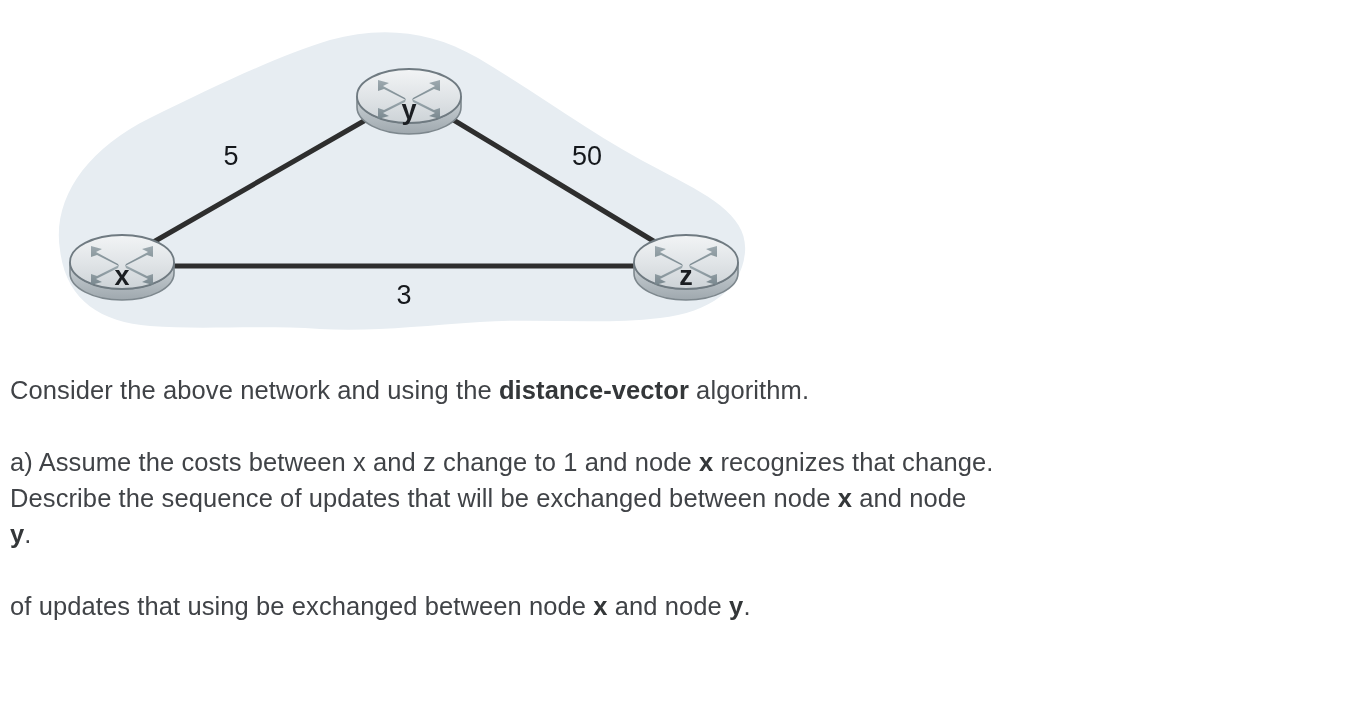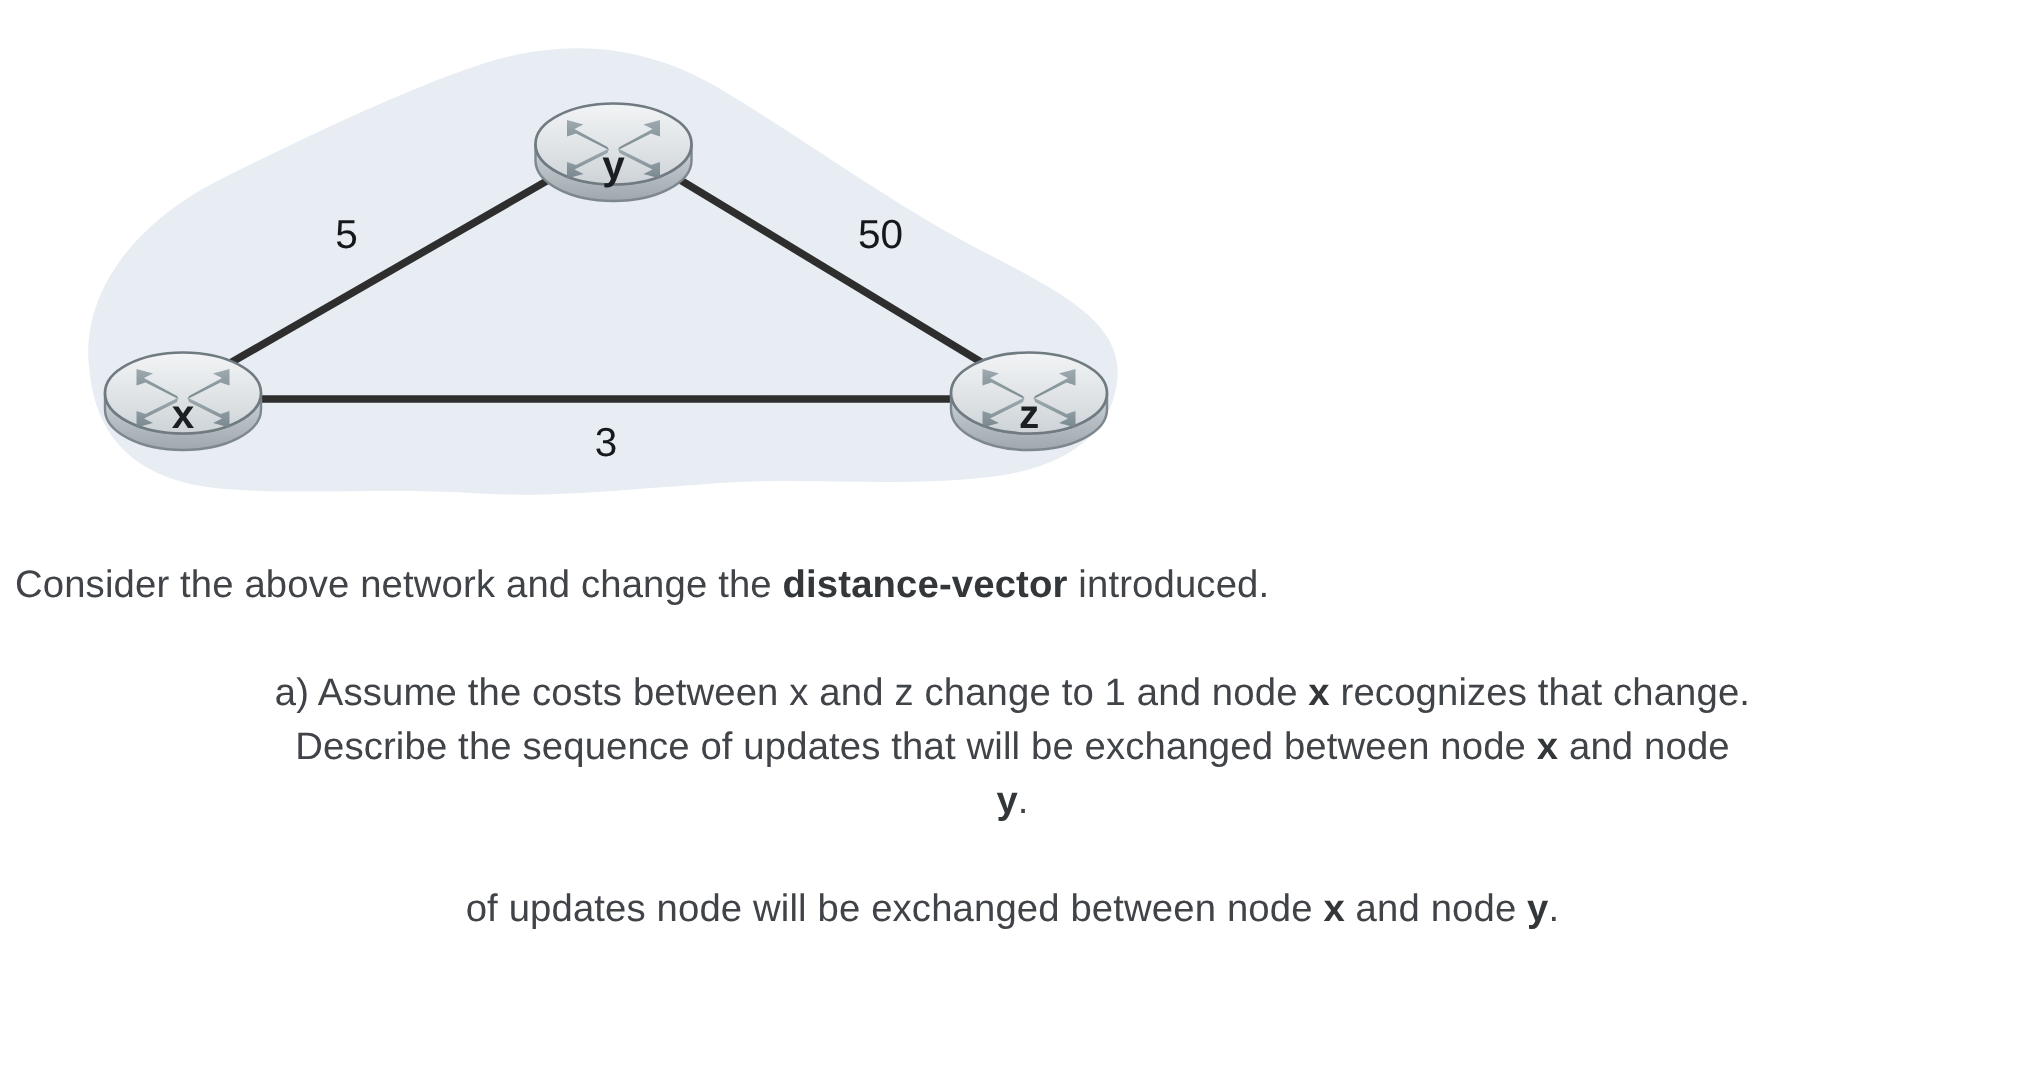--- a/index.html
+++ b/index.html
@@ -53,21 +53,20 @@
     line-height: 36px;
     color: #404347;
     letter-spacing: 0.1px;
     white-space: pre-wrap;
   }
   .para.intro {
     margin: 0 0 36px 0;
   }
   .para.qa {
     margin: 0;
-    text-align: center;
   }
   .b {
     font-weight: bold;
     color: #343739;
   }
 </style>
 </head>
 <body>
 
 <div id="figure">
@@ -139,20 +138,20 @@
     </g>
 
     <text class="edge-label" x="231" y="165" text-anchor="middle">5</text>
     <text class="edge-label" x="587" y="165" text-anchor="middle">50</text>
     <text class="edge-label" x="404" y="304" text-anchor="middle">3</text>
   </svg>
 </div>
 
 <div id="prose">
 
-  <p class="para intro"><span>Consider the above network and change the </span><span class="b">distance-vector</span><span> introduced.</span></p>
+  <p class="para intro"><span>Consider the above network and using the </span><span class="b">distance-vector</span><span> algorithm.</span></p>
 
   <p class="para qa"><span>a) Assume the costs between x and z change to 1 and node </span><span class="b">x</span><span> recognizes that change.</span><br><span>Describe the sequence of updates that will be exchanged between node </span><span class="b">x</span><span> and node</span><br><span class="b">y</span><span>.</span></p>
 
-  <p class="para qa"><br><span>of updates node will be exchanged between node </span><span class="b">x</span><span> and node </span><span class="b">y</span><span>.</span></p>
+  <p class="para qa"><br><span>of updates that using be exchanged between node </span><span class="b">x</span><span> and node </span><span class="b">y</span><span>.</span></p>
 
 
 </div>
 
 </body></html>

